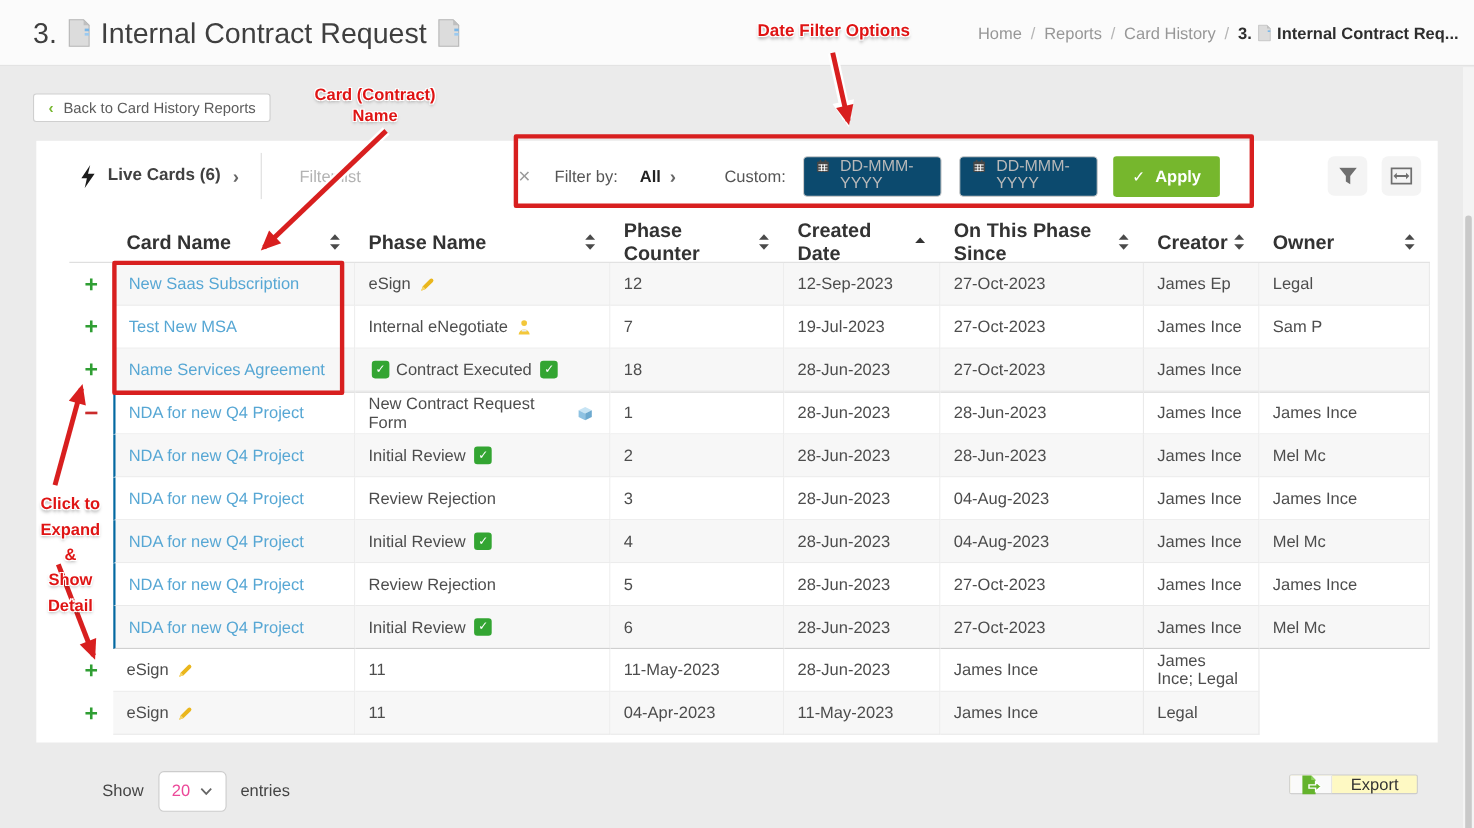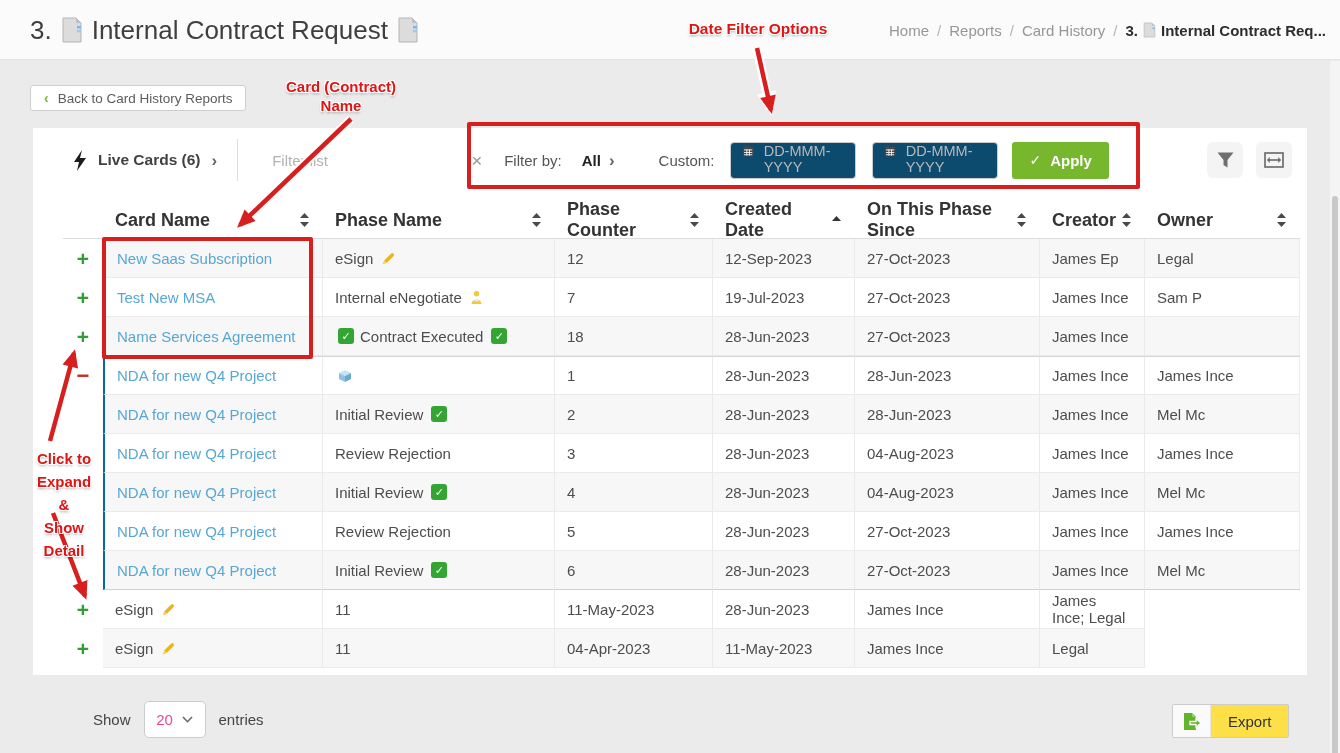--- a/index.html
+++ b/index.html
@@ -68,21 +68,21 @@
   .phasecell span.ptext { margin:0 5px 0 0; }
   .picon { display:inline-flex; align-items:center; margin:0 3px; }
   .picon.before { margin-right:6px; }
   .cb { display:inline-block; width:16px; height:16px; background:#33a532; border-radius:3px; color:#fff; font-size:11px; font-weight:700; line-height:16px; text-align:center; }
   .sort-ic { flex:0 0 auto; }
 
   
   .show-group { position:absolute; left:93px; top:701px; display:flex; align-items:center; gap:13px; font-size:15px; color:#444; }
   .entries-select { width:62px; height:37px; background:#fff; border:1px solid #ccc; border-radius:5px;
     display:flex; align-items:center; justify-content:center; gap:9px; font-size:15px; color:#ec4899; cursor:pointer; }
-  .export-btn { position:absolute; left:1172px; top:704px; height:34px; background:#fde047; border:1px solid #ccc; border-radius:2px;
+  .export-btn { position:absolute; left:1172px; top:704px; height:18px; background:#fef9c3; border:1px solid #ccc; border-radius:2px;
     display:flex; align-items:stretch; cursor:pointer; font-family:inherit; padding:0; }
   .export-btn .eicon { width:38px; display:flex; align-items:center; justify-content:center; border-right:1px solid #e6e6e6; background:#fafafa; }
   .export-btn .elabel { display:flex; align-items:center; padding:0 17px; font-size:15px; color:#333; }
 
   
   .scroll-track { position:absolute; right:0; top:61px; width:10px; height:692px; background:#f4f4f4; }
   .scroll-thumb { position:absolute; right:2px; top:135px; width:6px; height:612px; background:#c9c9c9; border-radius:3px; }
 
   
   .annot-text { position:absolute; color:#df1414; font-weight:700; text-align:center; z-index:60;
@@ -338,20 +338,21 @@
             <div class="cell tcell"></div>
           </div>
           <div class="grid trow even gstart">
             <div class="cell expcell">
               <span class="expander minus">−</span>
             </div>
             <div class="cell tcell first">
               <a class="cardlink">NDA for new Q4 Project</a>
             </div>
             <div class="cell tcell phasecell">
+              <span class="ptext">New Contract Request Form</span>
               <span class="picon">
                 <svg width="14" height="14" viewBox="0 0 14 14">
                   <path d="M7 1 L13 4 L7 7 L1 4 Z" fill="#c7e4f4"></path>
                   <path d="M1 4 L7 7 L7 13 L1 10 Z" fill="#8ec2e2"></path>
                   <path d="M13 4 L7 7 L7 13 L13 10 Z" fill="#6ca9cf"></path>
                 </svg>
               </span>
             </div>
             <div class="cell tcell">1</div>
             <div class="cell tcell">28-Jun-2023</div>

